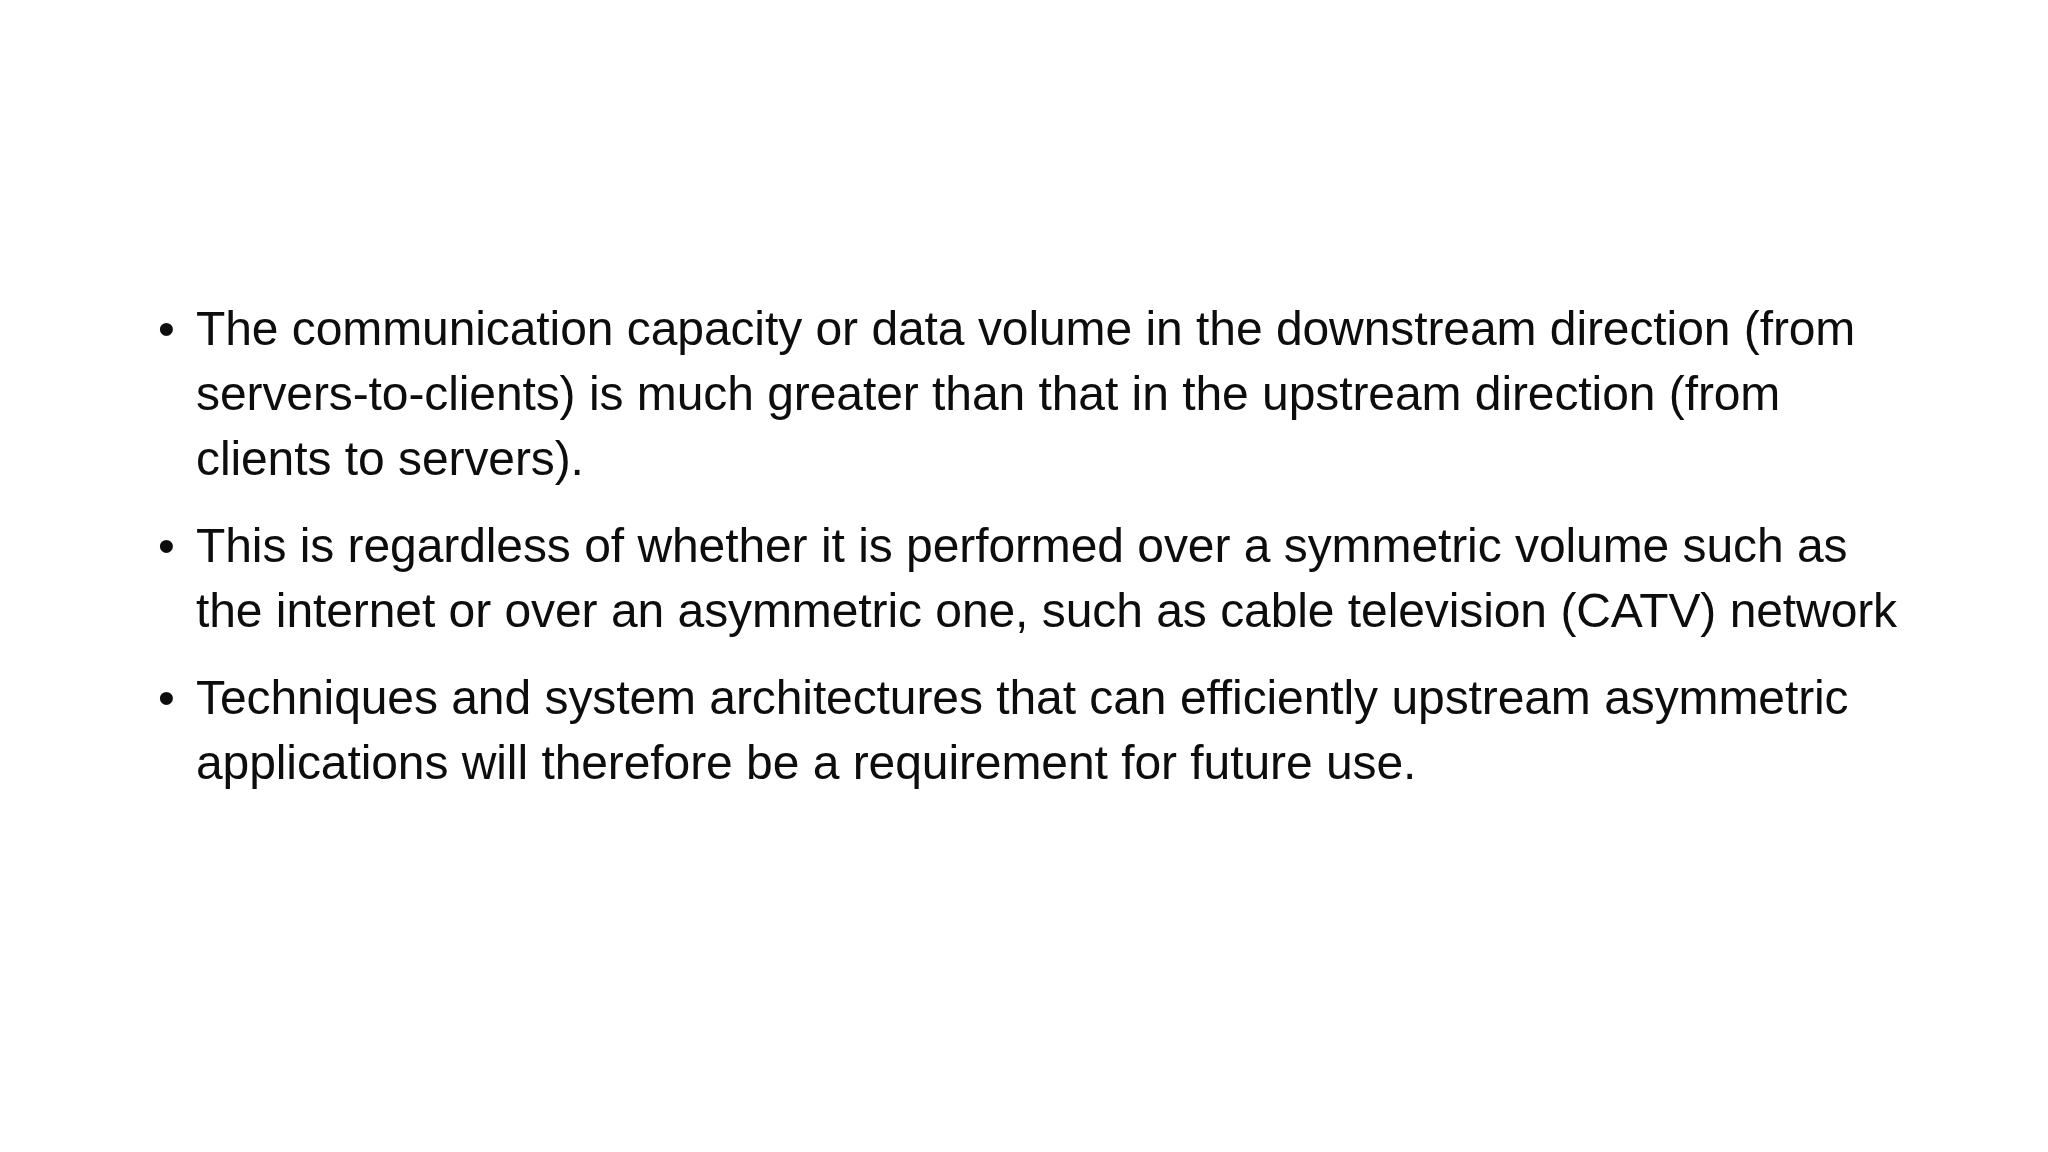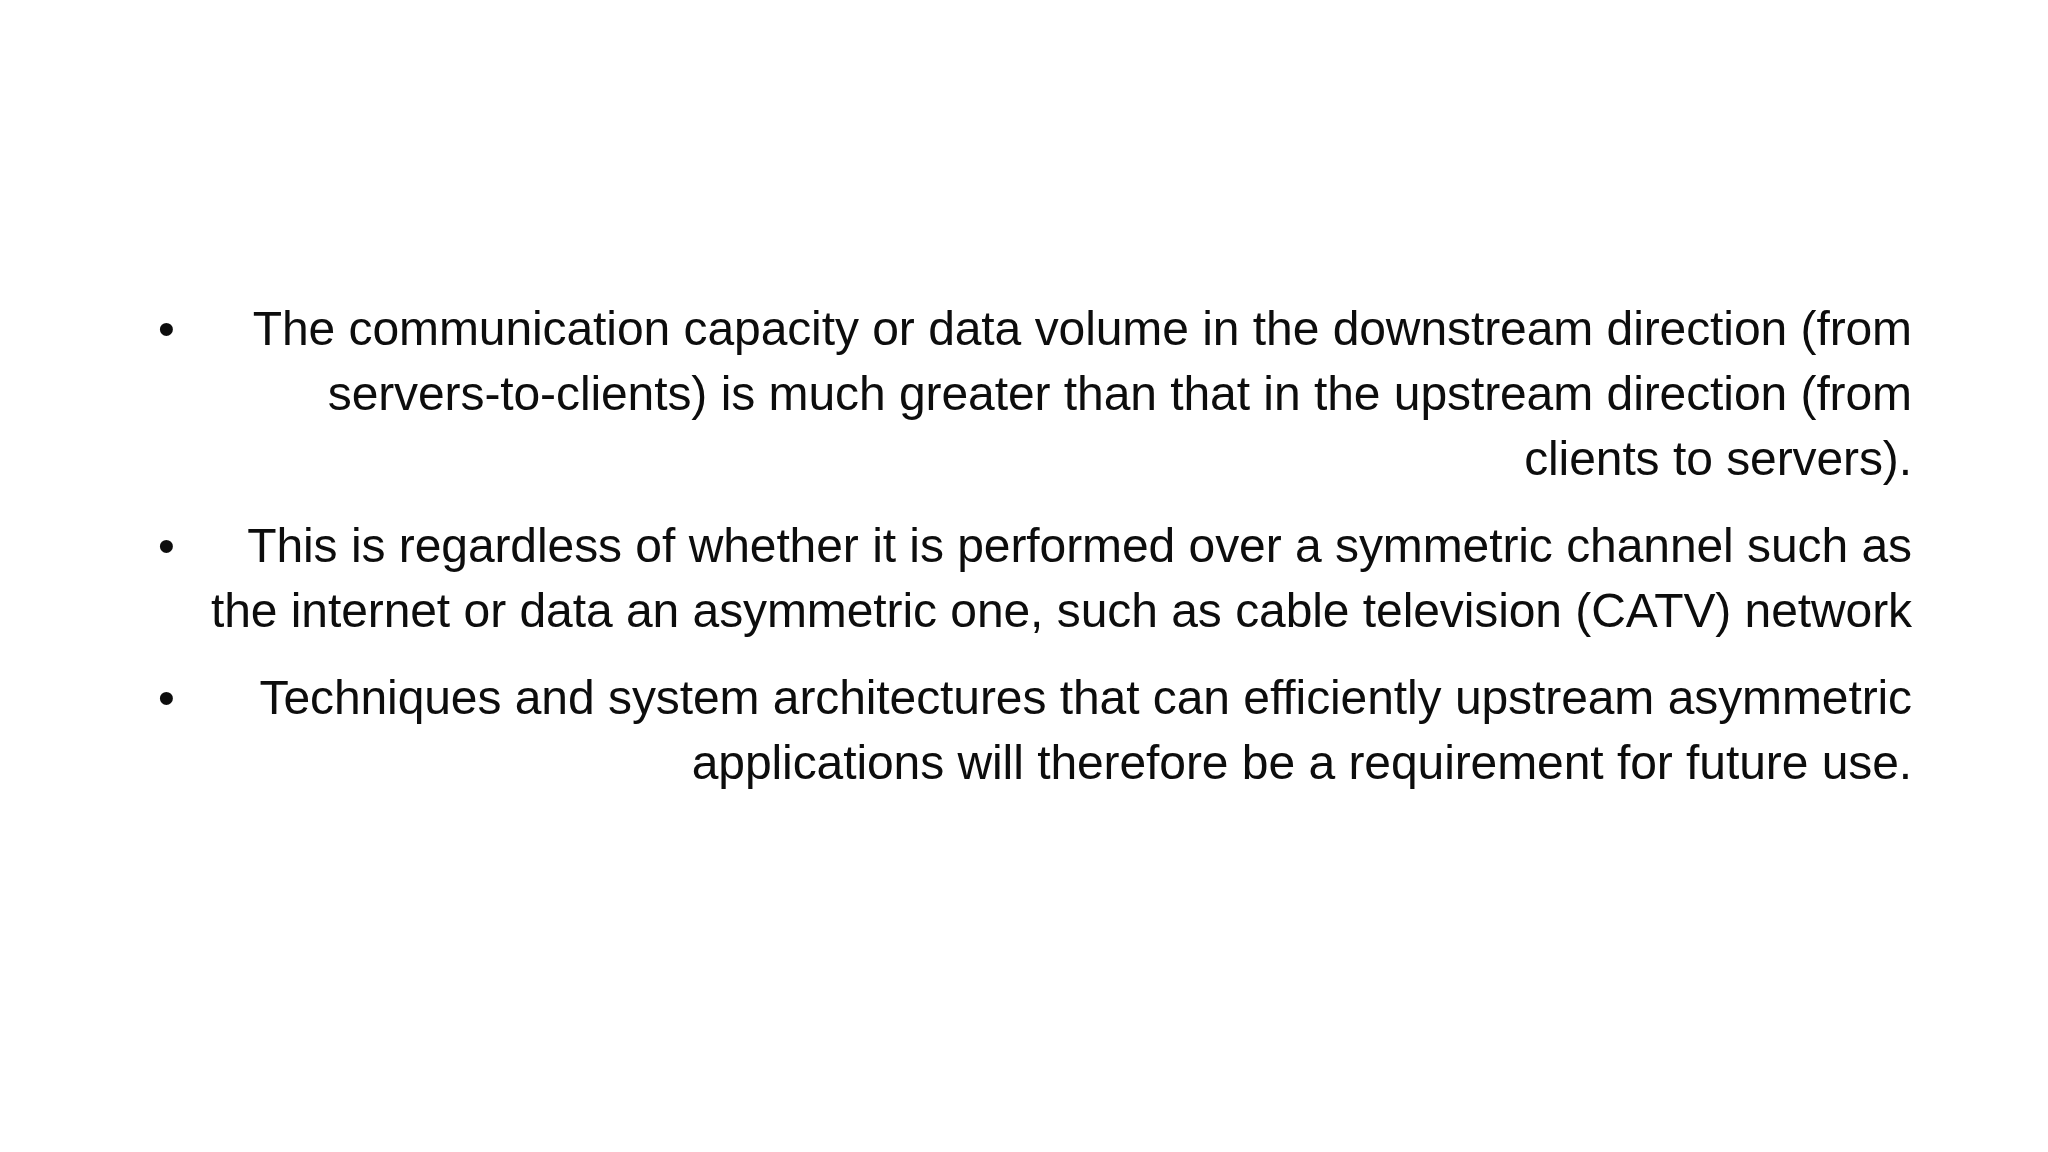--- a/index.html
+++ b/index.html
@@ -48,39 +48,38 @@
     left: 6px;
     top: 0;
     width: 30px;
     font-size: 48px;
     line-height: 65px;
     color: #0d0d0d;
     text-align: left;
   }
   .bullet-text {
     display: block;
-    text-align: right;
   }
 </style>
 </head>
 <body>
 
 <div class="slide">
 
   <div class="content-placeholder">
     <ul class="bullet-list">
 
       <li class="bullet-item">
         <span class="bullet-marker">•</span>
         <span class="bullet-text">The communication capacity or data volume in the downstream direction (from servers-to-clients) is much greater than that in the upstream direction (from clients to servers).</span>
       </li>
 
       <li class="bullet-item">
         <span class="bullet-marker">•</span>
-        <span class="bullet-text">This is regardless of whether it is performed over a symmetric channel such as the internet or data an asymmetric one, such as cable television (CATV) network</span>
+        <span class="bullet-text">This is regardless of whether it is performed over a symmetric volume such as the internet or over an asymmetric one, such as cable television (CATV) network</span>
       </li>
 
       <li class="bullet-item">
         <span class="bullet-marker">•</span>
         <span class="bullet-text">Techniques and system architectures that can efficiently upstream asymmetric applications will therefore be a requirement for future use.</span>
       </li>
 
     </ul>
   </div>
 

